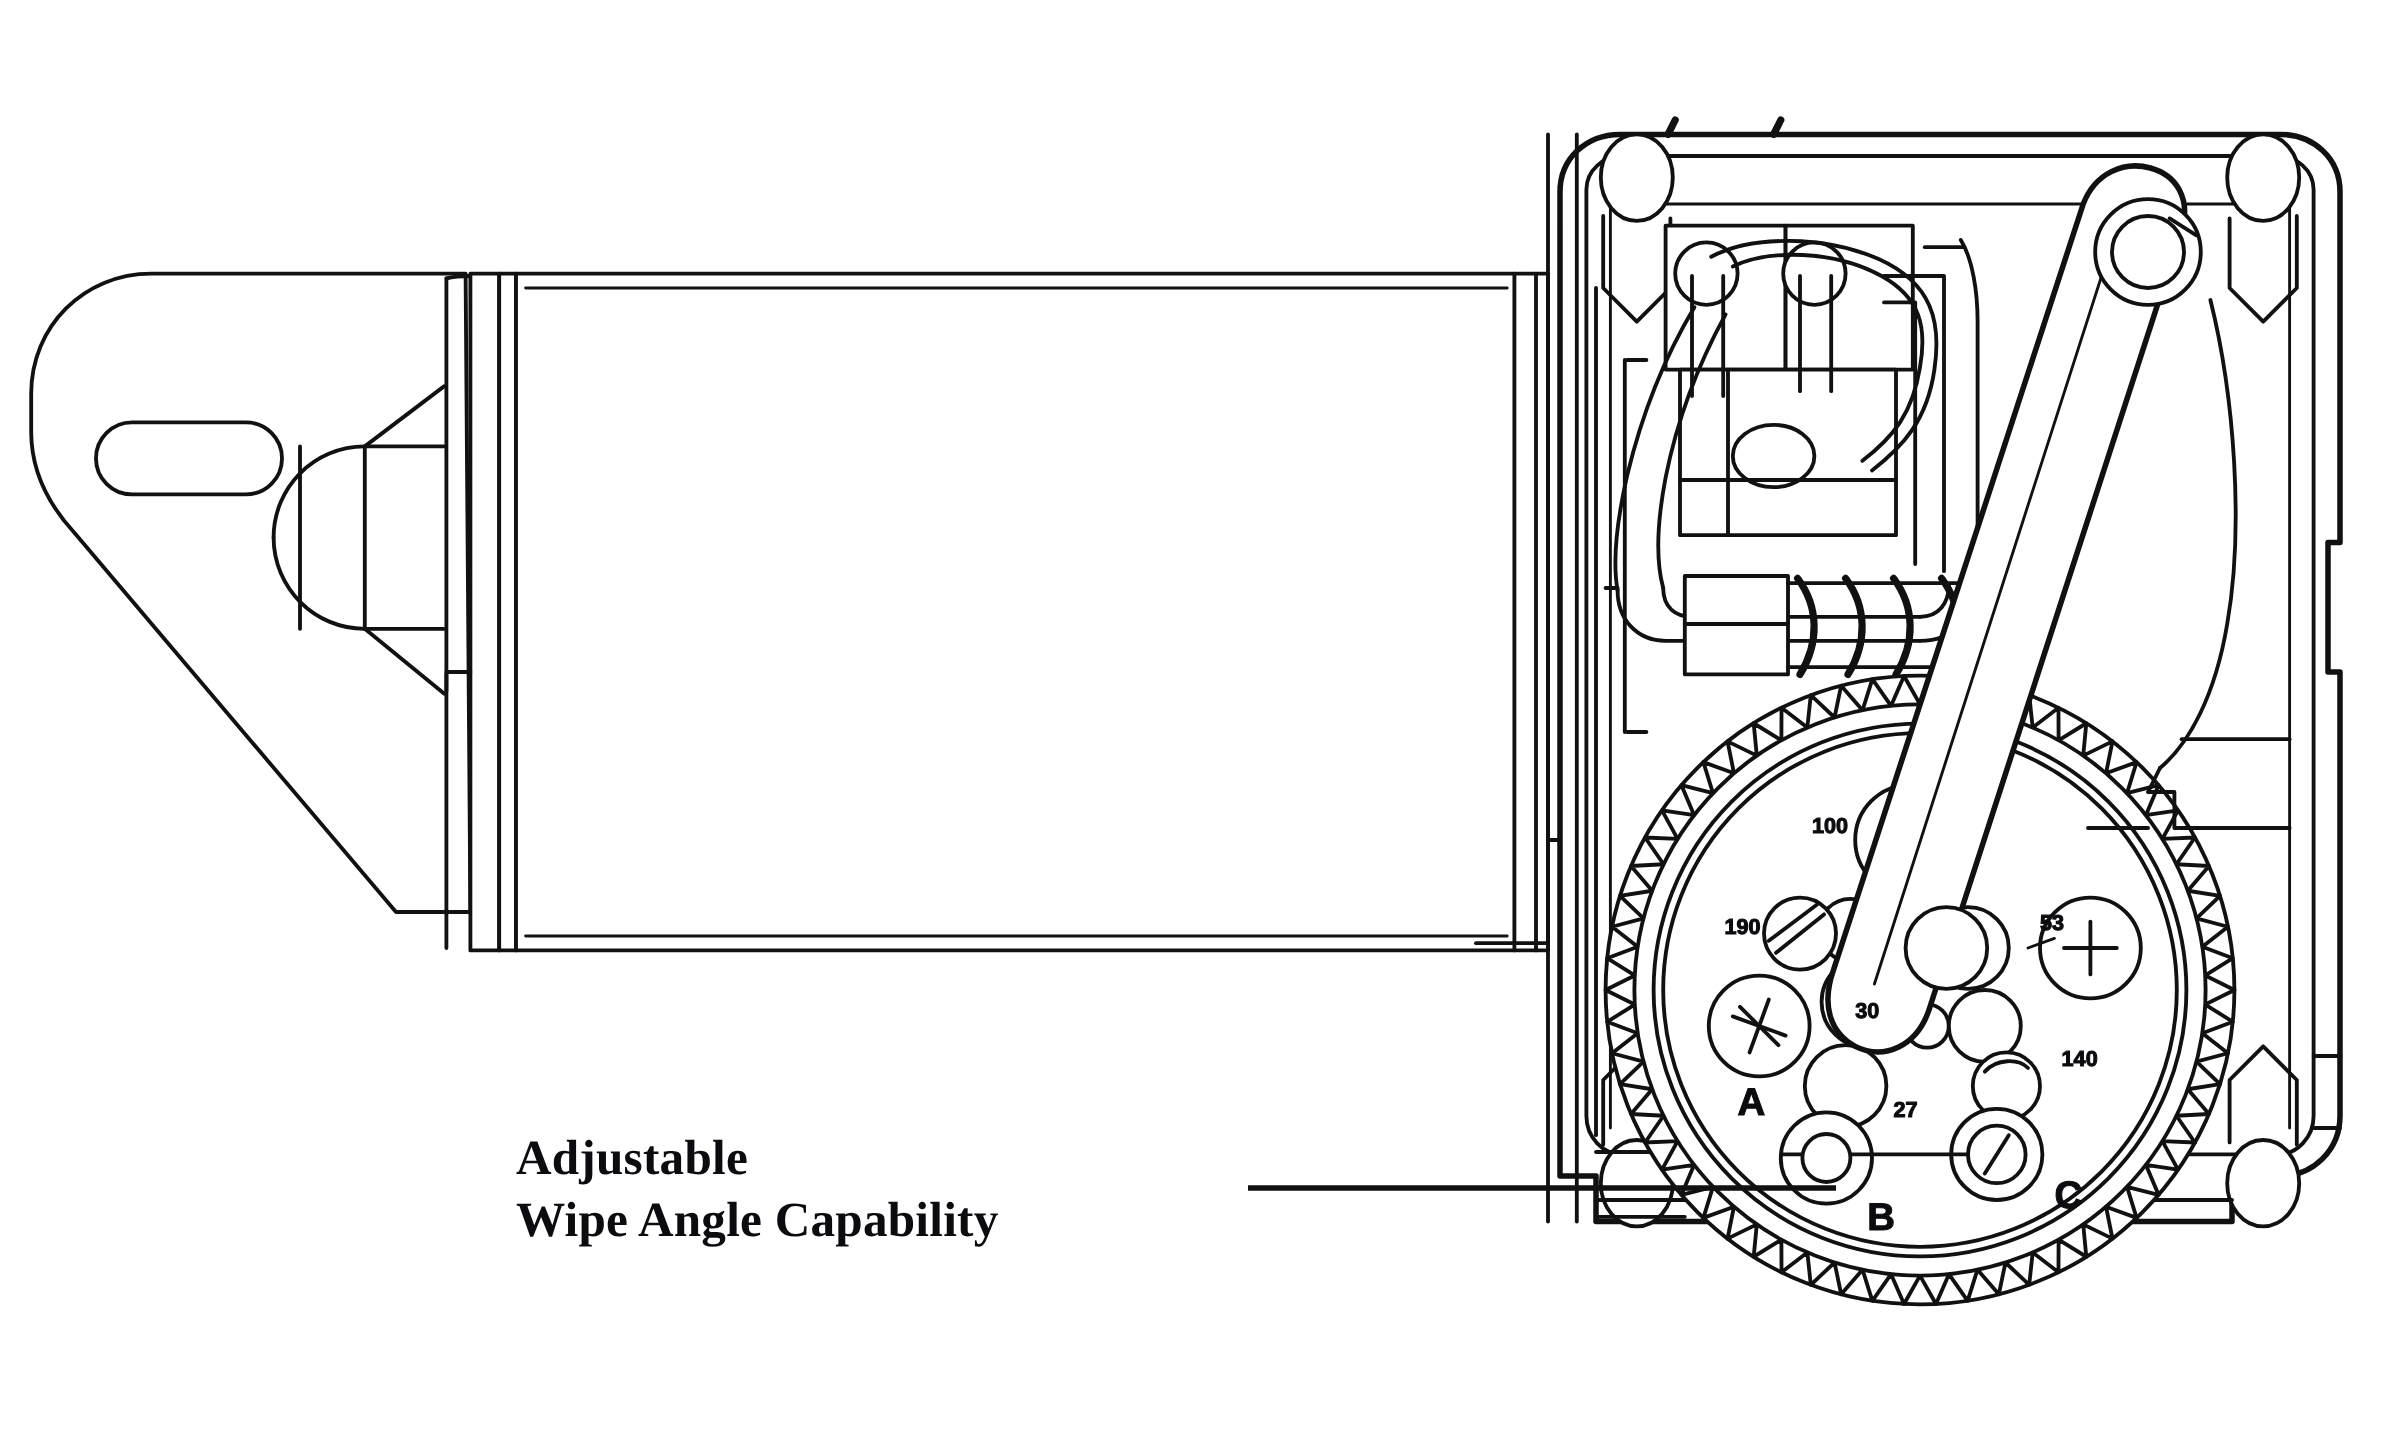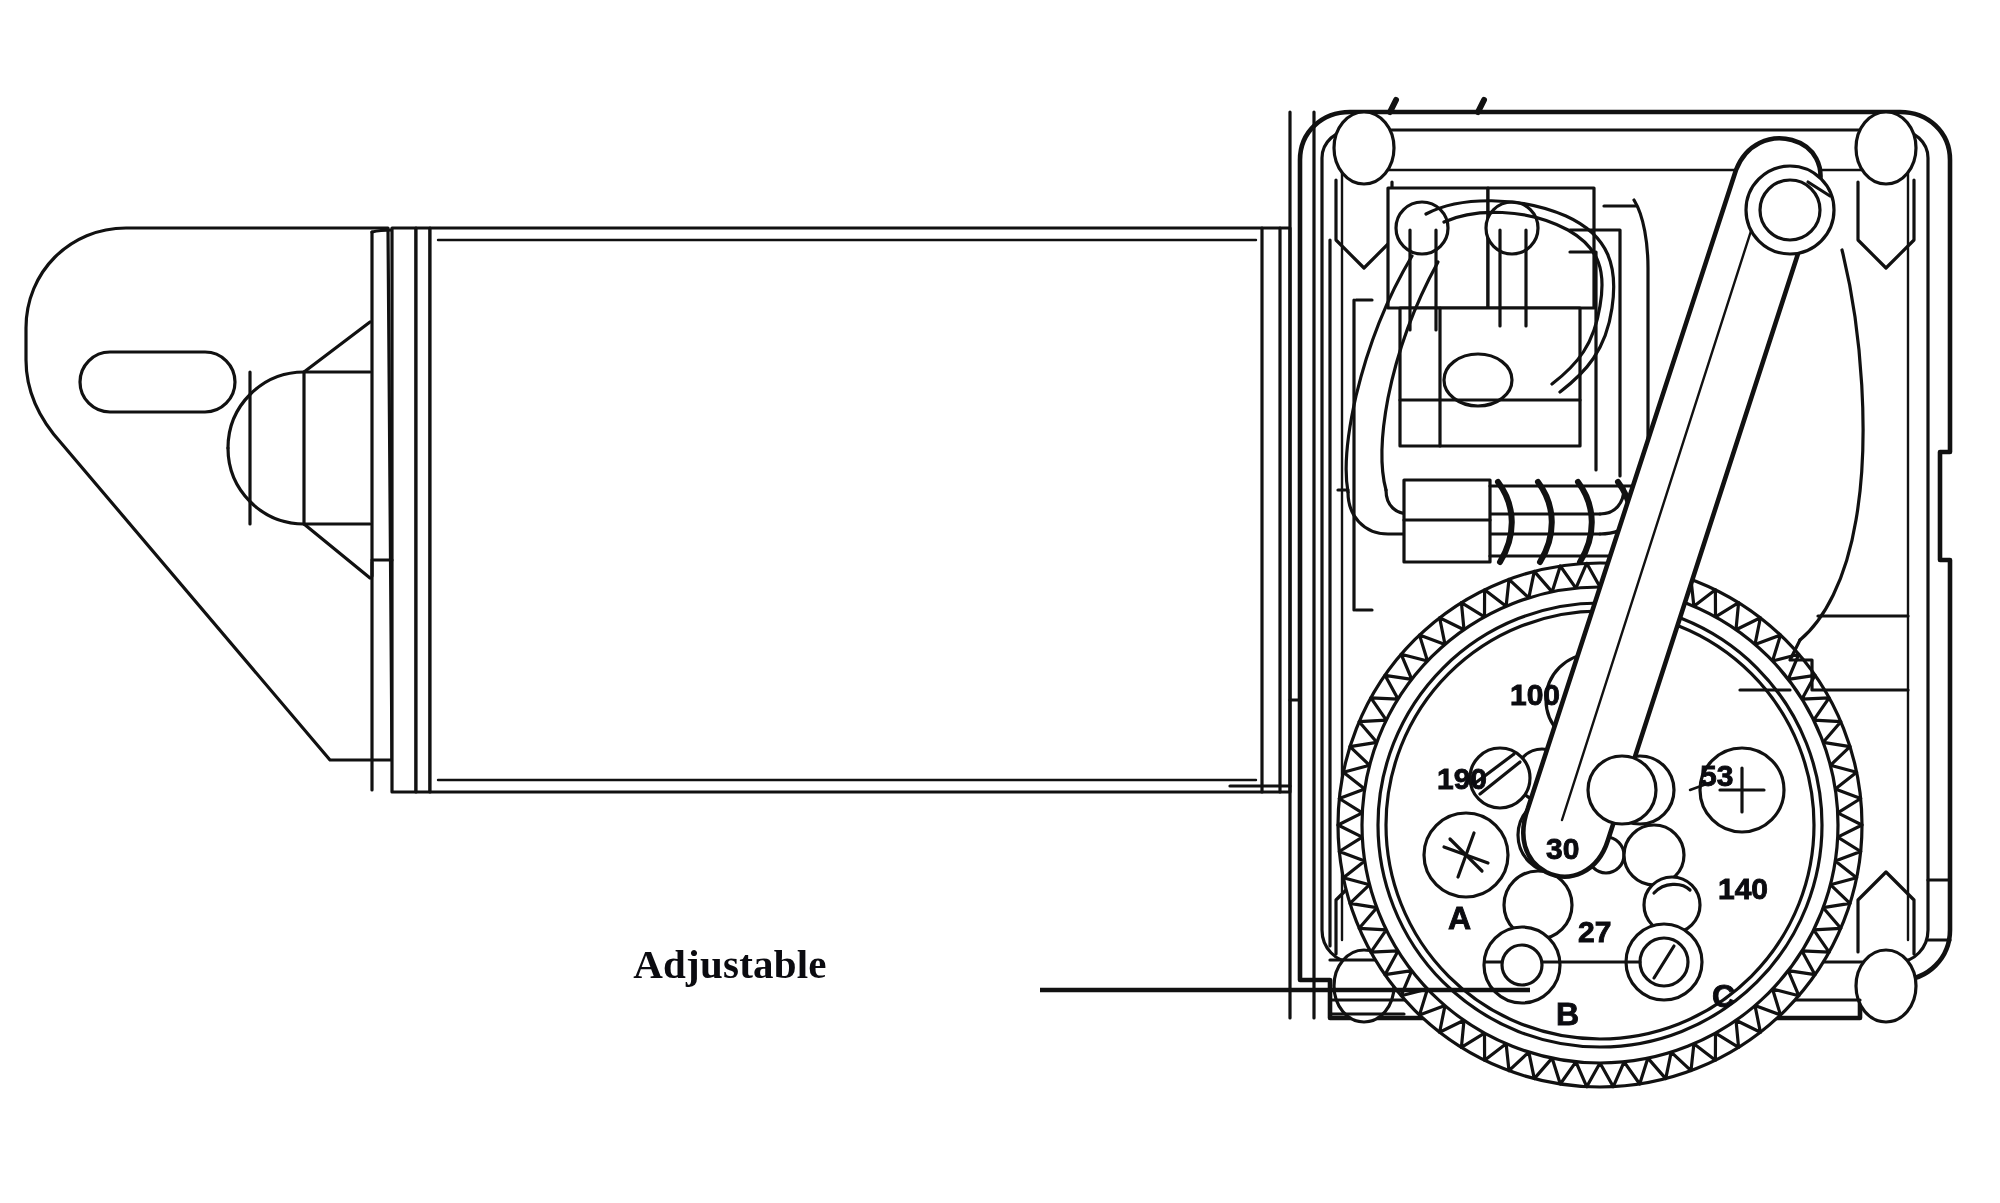--- a/index.html
+++ b/index.html
@@ -30,34 +30,34 @@
   }
   .ln  { fill: none; stroke: #111111; stroke-width: 3.2; stroke-linecap: round; stroke-linejoin: round; }
   .ln-t{ fill: none; stroke: #111111; stroke-width: 2.4; stroke-linecap: round; stroke-linejoin: round; }
   .ln-h{ fill: none; stroke: #111111; stroke-width: 4.6; stroke-linecap: butt; stroke-linejoin: round; }
   .ln-x{ fill: none; stroke: #111111; stroke-width: 6.0; stroke-linecap: round; stroke-linejoin: round; }
   .fillw { fill: #ffffff; stroke: #111111; stroke-width: 3.2; stroke-linejoin: round; }
   .fillw-h { fill: #ffffff; stroke: #111111; stroke-width: 4.6; stroke-linejoin: round; }
 
   .callout-text {
     position: absolute;
-    text-align: center;
+    text-align: left;
     font-family: "Liberation Serif", serif;
     font-weight: bold;
     font-size: 41px;
     line-height: 1.28;
     color: #0b0b10;
     letter-spacing: 0.2px;
     white-space: nowrap;
   }
   .gear-label {
     position: absolute;
     font-family: "Liberation Sans", sans-serif;
     font-weight: bold;
-    font-size: 30px;
+    font-size: 18px;
     color: #0b0b10;
     white-space: nowrap;
     -webkit-text-stroke: 0.9px #0b0b10;
   }
   .gear-label.letter { font-size: 32px; }
 </style>
 </head>
 <body>
 
 <div id="drawing-root">
@@ -307,15 +307,16 @@
   <div class="gear-label" style="left:1700px; top:759px;">53</div>
   <div class="gear-label" style="left:1546px; top:832px;">30</div>
   <div class="gear-label" style="left:1718px; top:872px;">140</div>
   <div class="gear-label" style="left:1578px; top:915px;">27</div>
   <div class="gear-label letter" style="left:1448px; top:900px;">A</div>
   <div class="gear-label letter" style="left:1556px; top:996px;">B</div>
   <div class="gear-label letter" style="left:1712px; top:978px;">C</div>
 
   <div class="callout-text" style="left:430px; top:938px; width:600px;">
     <div>Adjustable</div>
+    <div>Wipe Angle Capability</div>
   </div>
 
 </div>
 
 </body></html>

